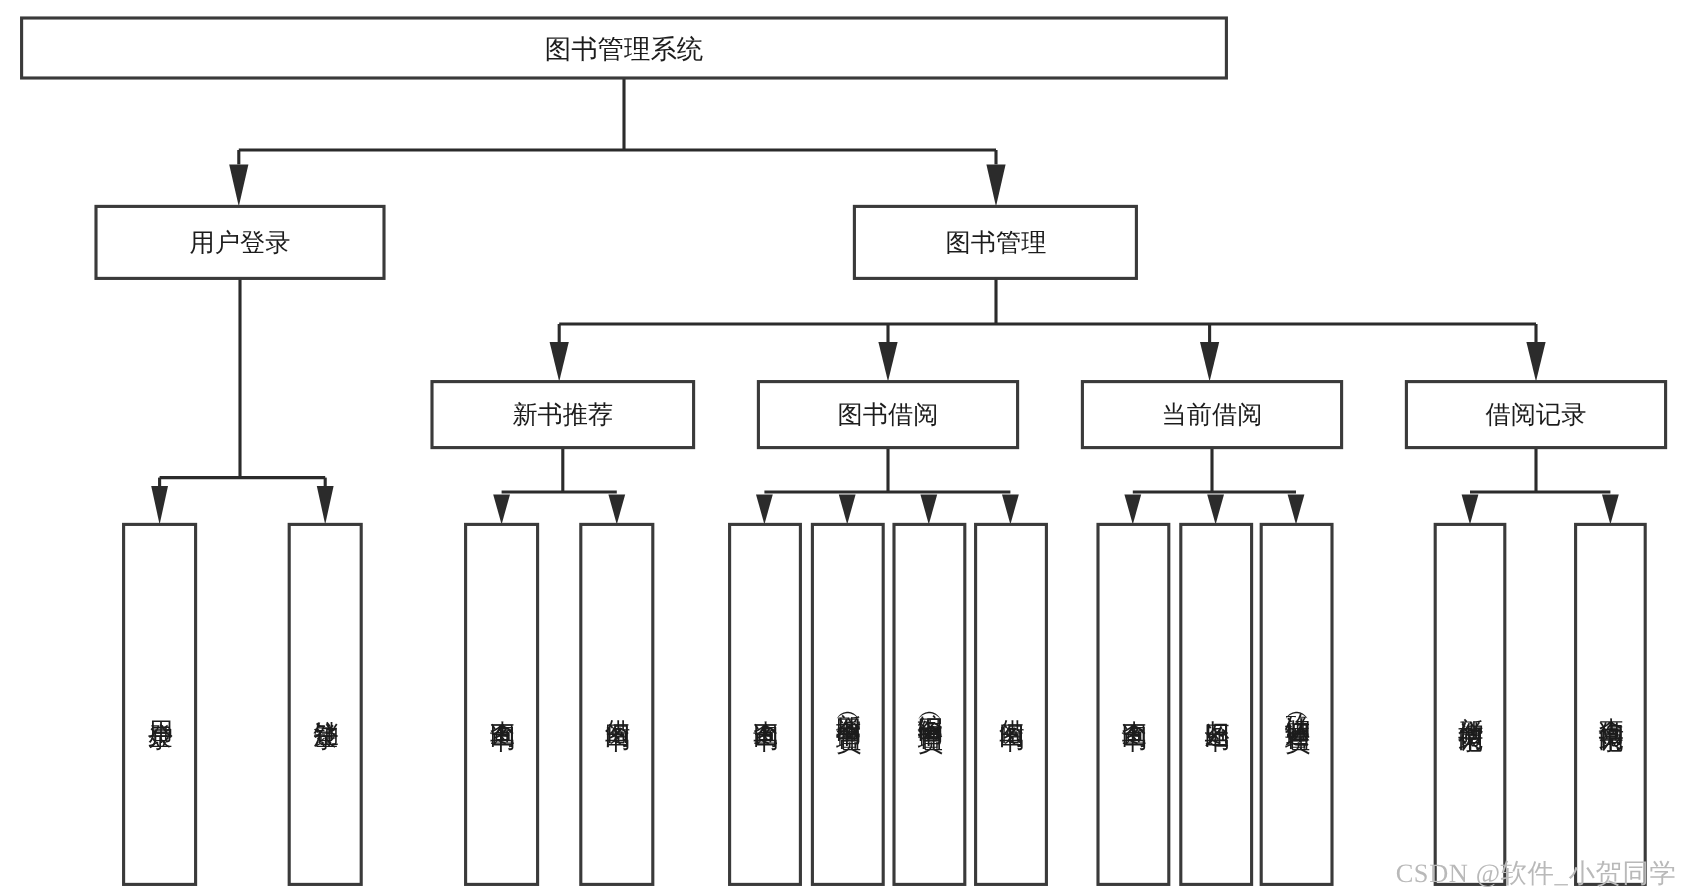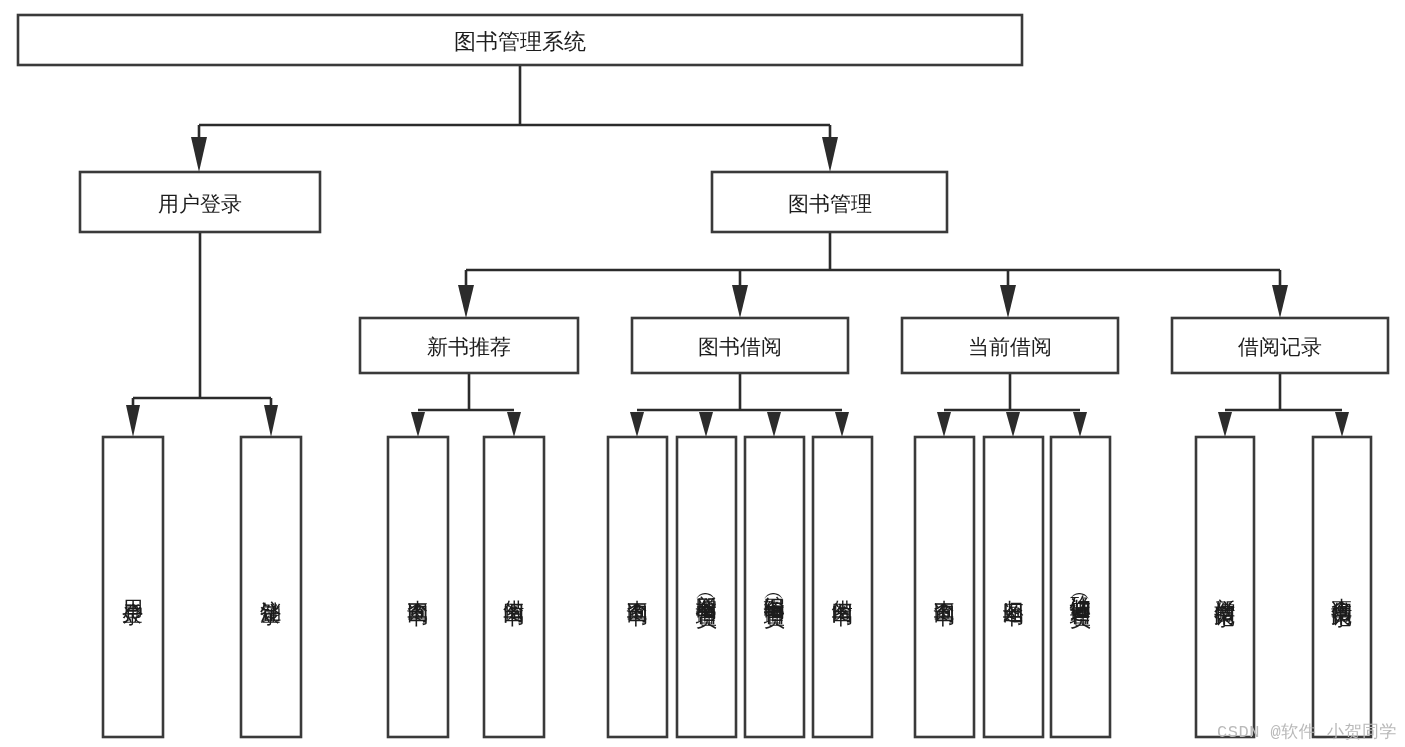--- a/index.html
+++ b/index.html
@@ -65,22 +65,22 @@
     display: flex;
     align-items: center;
     justify-content: center;
     white-space: nowrap;
     pointer-events: none;
   }
   .watermark {
     position: absolute;
     right: 8px;
     bottom: 4px;
-    font-family: Liberation Mono, monospace;
-    font-size: 17px;
+    font-family: Liberation Serif, serif;
+    font-size: 22px;
     color: #b9b9b9;
     letter-spacing: 0.5px;
     white-space: nowrap;
   }
 </style>
 </head>
 <body>
 
 <div id="diagram-root">
 

